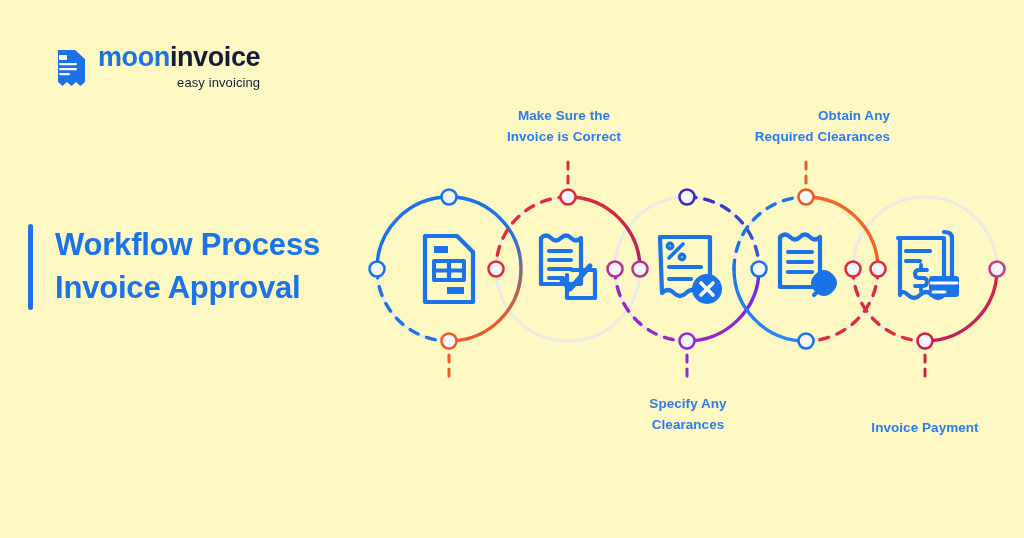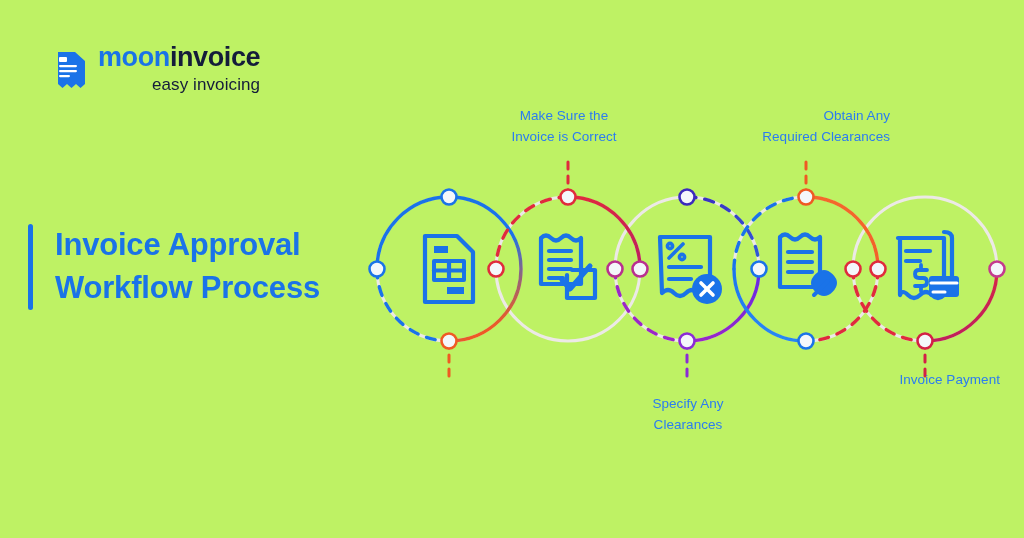--- a/index.html
+++ b/index.html
@@ -2,50 +2,50 @@
 <html><head>
 <meta charset="utf-8">
 <style>
   * { box-sizing: border-box; margin: 0; padding: 0; }
   html, body {
     width: 1024px; height: 538px;
     background: #f4f7fb;
     font-family: "Liberation Sans", sans-serif;
     overflow: hidden;
   }
-  .stage { position: relative; width: 1024px; height: 538px; background: #bef264; }
+  .stage { position: relative; width: 1024px; height: 538px; background: #fef9c3; }
 
   
   .logo { position: absolute; left: 52px; top: 44px; display: flex; align-items: center; gap: 10px; }
   .logo-mark { width: 36px; height: 40px; display: block; }
   .logo-text { display: flex; flex-direction: column; line-height: 1; }
   .logo-word { font-size: 27px; font-weight: 700; letter-spacing: -0.4px; }
   .logo-word .moon { color: #1a73e8; }
   .logo-word .invoice { color: #141c3a; }
-  .logo-tag { font-size: 17px; color: #141c3a; text-align: right; margin-top: 5px; letter-spacing: 0.1px; }
+  .logo-tag { font-size: 13px; color: #141c3a; text-align: right; margin-top: 5px; letter-spacing: 0.1px; }
 
   
   .title-block { position: absolute; left: 28px; top: 224px; display: flex; gap: 22px; }
   .title-bar { width: 5px; border-radius: 3px; background: #1a73e8; }
   .title-text { font-size: 31px; font-weight: 700; color: #1a73e8; line-height: 1.38; letter-spacing: -0.2px; }
 
   
   .diagram { position: absolute; left: 0; top: 0; width: 1024px; height: 538px; }
 
   
   .lbl {
     position: absolute; text-align: center; color: #2b7cf0;
-    font-size: 13.5px; font-weight: 400; line-height: 1.52; letter-spacing: 0.05px;
+    font-size: 13.5px; font-weight: 700; line-height: 1.52; letter-spacing: 0.05px;
     white-space: pre-line;
   }
   .lbl-top1 { left: 484px; top: 106px; width: 160px; }
   .lbl-top2 { left: 722px; top: 106px; width: 168px; text-align: right; }
   .lbl-bot1 { left: 381px; top: 394px; width: 138px; }
   .lbl-bot2 { left: 620px; top: 394px; width: 136px; }
-  .lbl-bot3 { left: 850px; top: 370px; width: 150px; text-align: right; }
+  .lbl-bot3 { left: 850px; top: 418px; width: 150px; }
 </style>
 </head>
 <body>
 
 <div class="stage">
 
   <div class="logo">
     <svg class="logo-mark" viewBox="0 0 36 40">
       <path d="M3 2 h20 l10 9 v23 l-4.5 4 -4.5 -4 -4.5 4 -4.5 -4 -4.5 4 -4.5 -4 V2 Z" transform="translate(0,1)" fill="#1a73e8"></path>
       <rect x="7" y="8" width="8" height="5" rx="1" fill="#ffffff"></rect>
@@ -57,22 +57,22 @@
       <div class="logo-word">
         <span class="moon">moon</span><span class="invoice">invoice</span>
       </div>
       <div class="logo-tag">easy invoicing</div>
     </div>
   </div>
 
   <div class="title-block">
     <div class="title-bar"></div>
     <div class="title-text">
+      <div>Workflow Process</div>
       <div>Invoice Approval</div>
-      <div>Workflow Process</div>
     </div>
   </div>
 
   <svg class="diagram" viewBox="0 0 1024 538">
     <defs>
       <linearGradient id="gBlueOrange" x1="0" y1="0" x2="0.25" y2="1">
         <stop offset="0%" stop-color="#1a73e8"></stop>
         <stop offset="45%" stop-color="#1a73e8"></stop>
         <stop offset="100%" stop-color="#ef5a23"></stop>
       </linearGradient>

